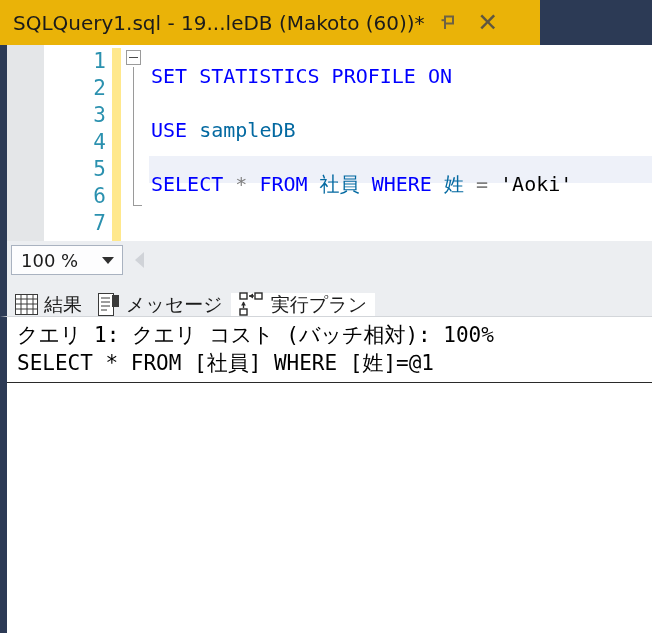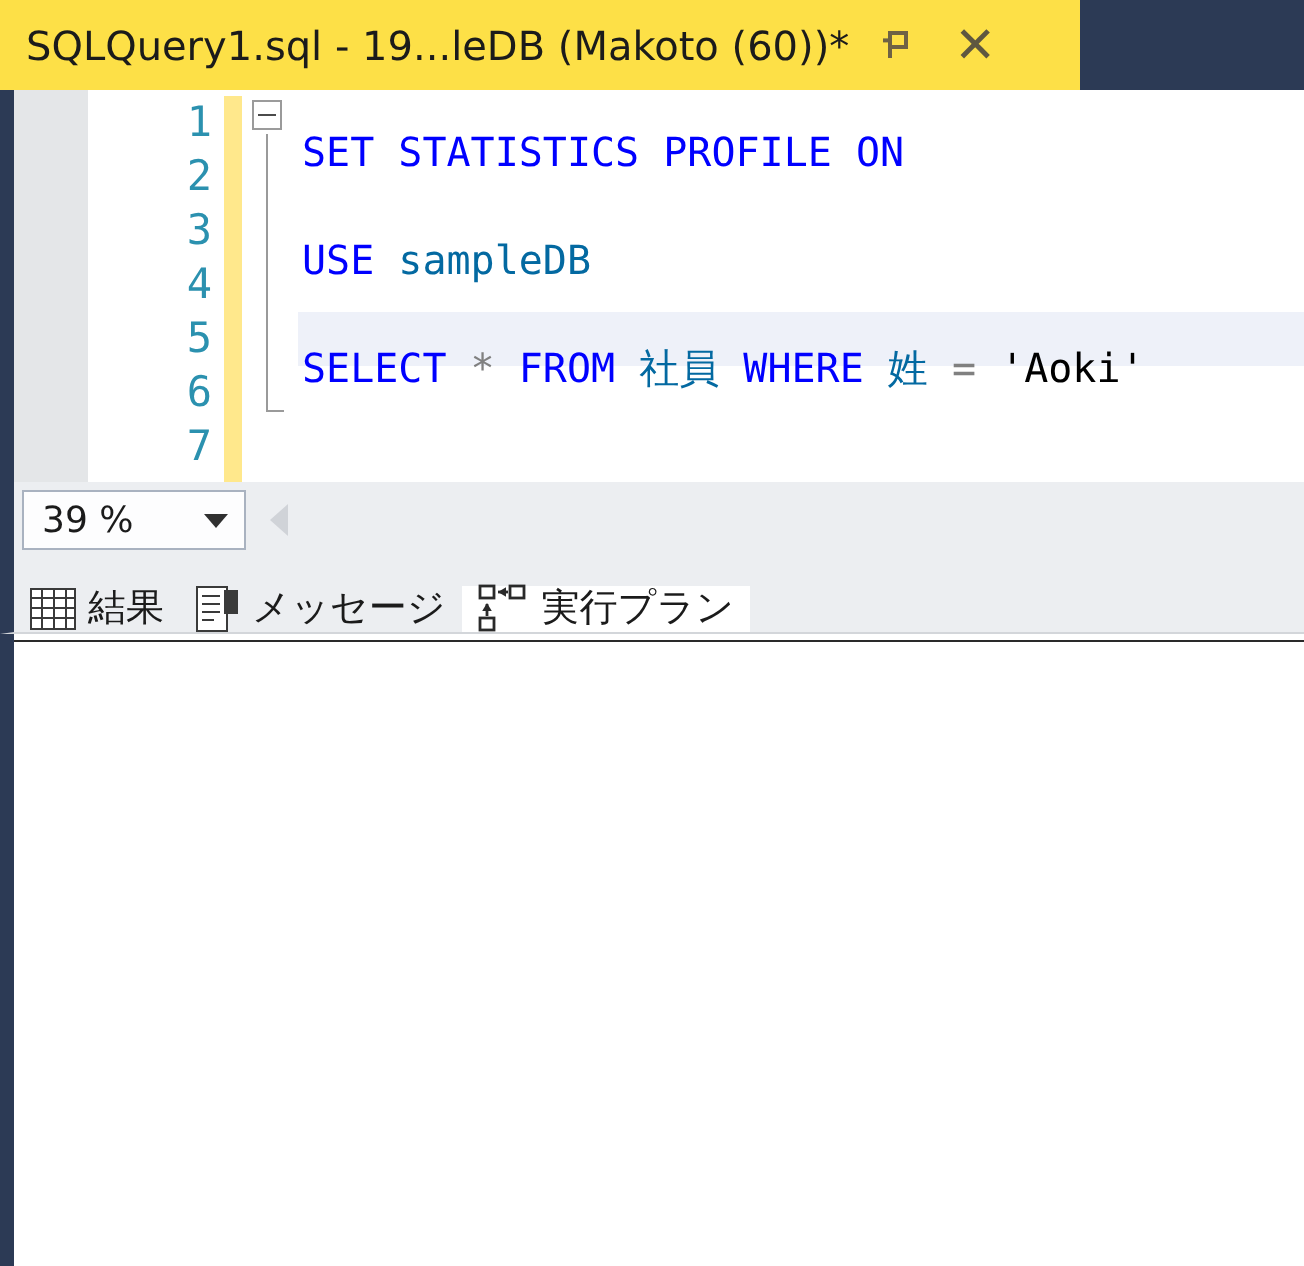--- a/index.html
+++ b/index.html
@@ -30,21 +30,21 @@
     background: #2c3a55;
     position: relative;
     flex: 0 0 auto;
   }
   .doc-tab {
     position: absolute;
     left: 0;
     top: 0;
     height: 45px;
     width: 540px;
-    background: #fde047;
+    background: #eab308;
     display: flex;
     align-items: center;
     padding-left: 13px;
     box-sizing: border-box;
   }
   .doc-tab-title {
     font-size: 20px;
     color: #1b1b1b;
     letter-spacing: 0px;
     white-space: nowrap;
@@ -319,21 +319,21 @@
           <div class="code-line"></div>
           <div class="code-line"><span class="kw">SELECT</span><span class="ident"> </span><span class="op">*</span><span class="ident"> </span><span class="kw">FROM</span><span class="ident"> </span><span class="ident">社員</span><span class="ident"> </span><span class="kw">WHERE</span><span class="ident"> </span><span class="ident">姓</span><span class="ident"> </span><span class="op">=</span><span class="ident"> </span><span class="str">'Aoki'</span></div>
           <div class="code-line"></div>
           <div class="code-line"></div>
         </div>
     </div>
   </div>
 
   <div class="zoombar">
     <div class="zoom-combo">
-      <span class="zoom-value">39 %</span>
+      <span class="zoom-value">100 %</span>
       <span class="caret-down"></span>
     </div>
     <span class="split-caret"></span>
   </div>
 
   <div class="restabs">
 
     <div class="restab">
       <span class="icon-grid">
         <svg width="23" height="21" viewBox="0 0 23 21" aria-hidden="true">
@@ -368,20 +368,24 @@
           <path d="M10 4 l4 -2.4 v4.8 z" fill="#2a2a2a"></path>
           <path d="M4.5 9.5 l-2.4 4 h4.8 z" fill="#2a2a2a"></path>
         </svg>
       </span>
       <span class="restab-label">実行プラン</span>
     </div>
 
   </div>
 
   <div class="planpane">
+    <div class="plan-header">
+      <div class="plan-line">クエリ 1: クエリ コスト (バッチ相対): 100%</div>
+      <div class="plan-line">SELECT * FROM [社員] WHERE [姓]=@1</div>
+    </div>
     <div class="plan-sep"></div>
 
     <div class="canvas">
 
       
       
 
       
       
 

